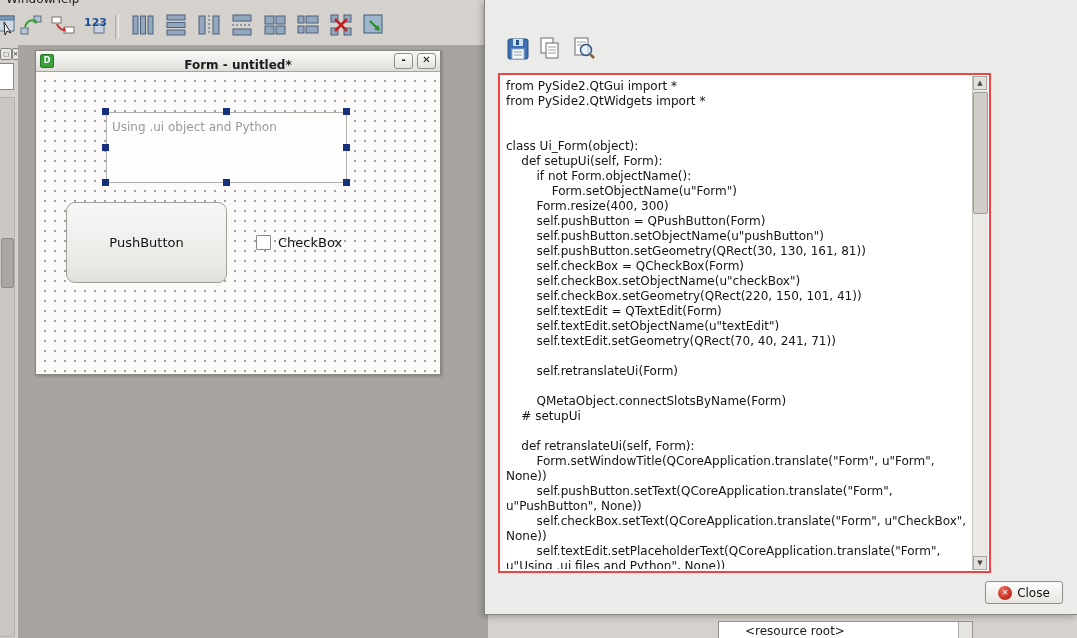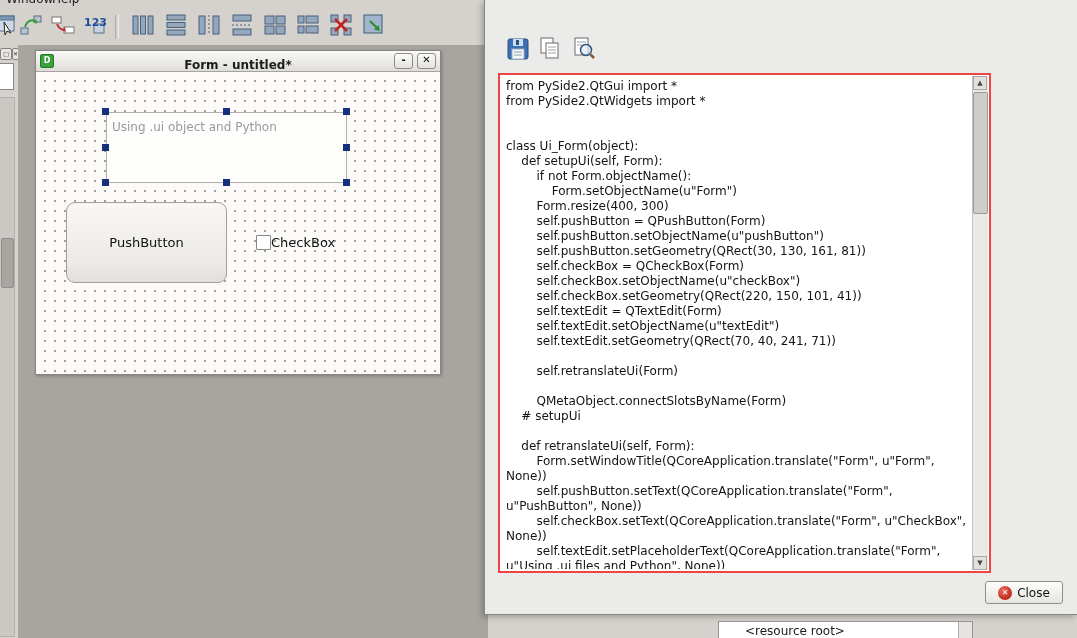--- a/index.html
+++ b/index.html
@@ -57,21 +57,21 @@
             padding:3px 5px;}
   .placeholder{font-size:12px;color:#9a9a9a;}
   .handle{position:absolute;width:7px;height:7px;background:#16307e;z-index:3;}
 
   .pushbutton{position:absolute;left:30px;top:130px;width:161px;height:81px;
               box-sizing:border-box;border:1px solid #a19f9b;border-radius:9px;
               background:linear-gradient(#f8f7f5,#eceae7 75%,#e2e0dc);
               display:flex;align-items:center;justify-content:center;
               font-size:13px;color:#111;cursor:pointer;}
   .checkbox{position:absolute;left:220px;top:150px;width:101px;height:41px;
-            display:flex;align-items:center;cursor:pointer;}
+            display:flex;align-items:center;gap:7px;cursor:pointer;}
   .cb-ind{width:13px;height:13px;background:#fff;border:1px solid #8a8886;
           border-radius:1px;flex:0 0 auto;}
   .cb-label{font-size:13px;color:#111;}
 
   
   .code-dialog{position:absolute;left:484px;top:0;width:593px;height:615px;
                background:#ebebe9;border-left:1px solid #87857f;
                border-bottom:1px solid #87857f;box-sizing:border-box;
                box-shadow:-2px 2px 6px rgba(0,0,0,.25);}
   .dlg-icon{position:absolute;top:36px;width:26px;height:26px;cursor:pointer;}

